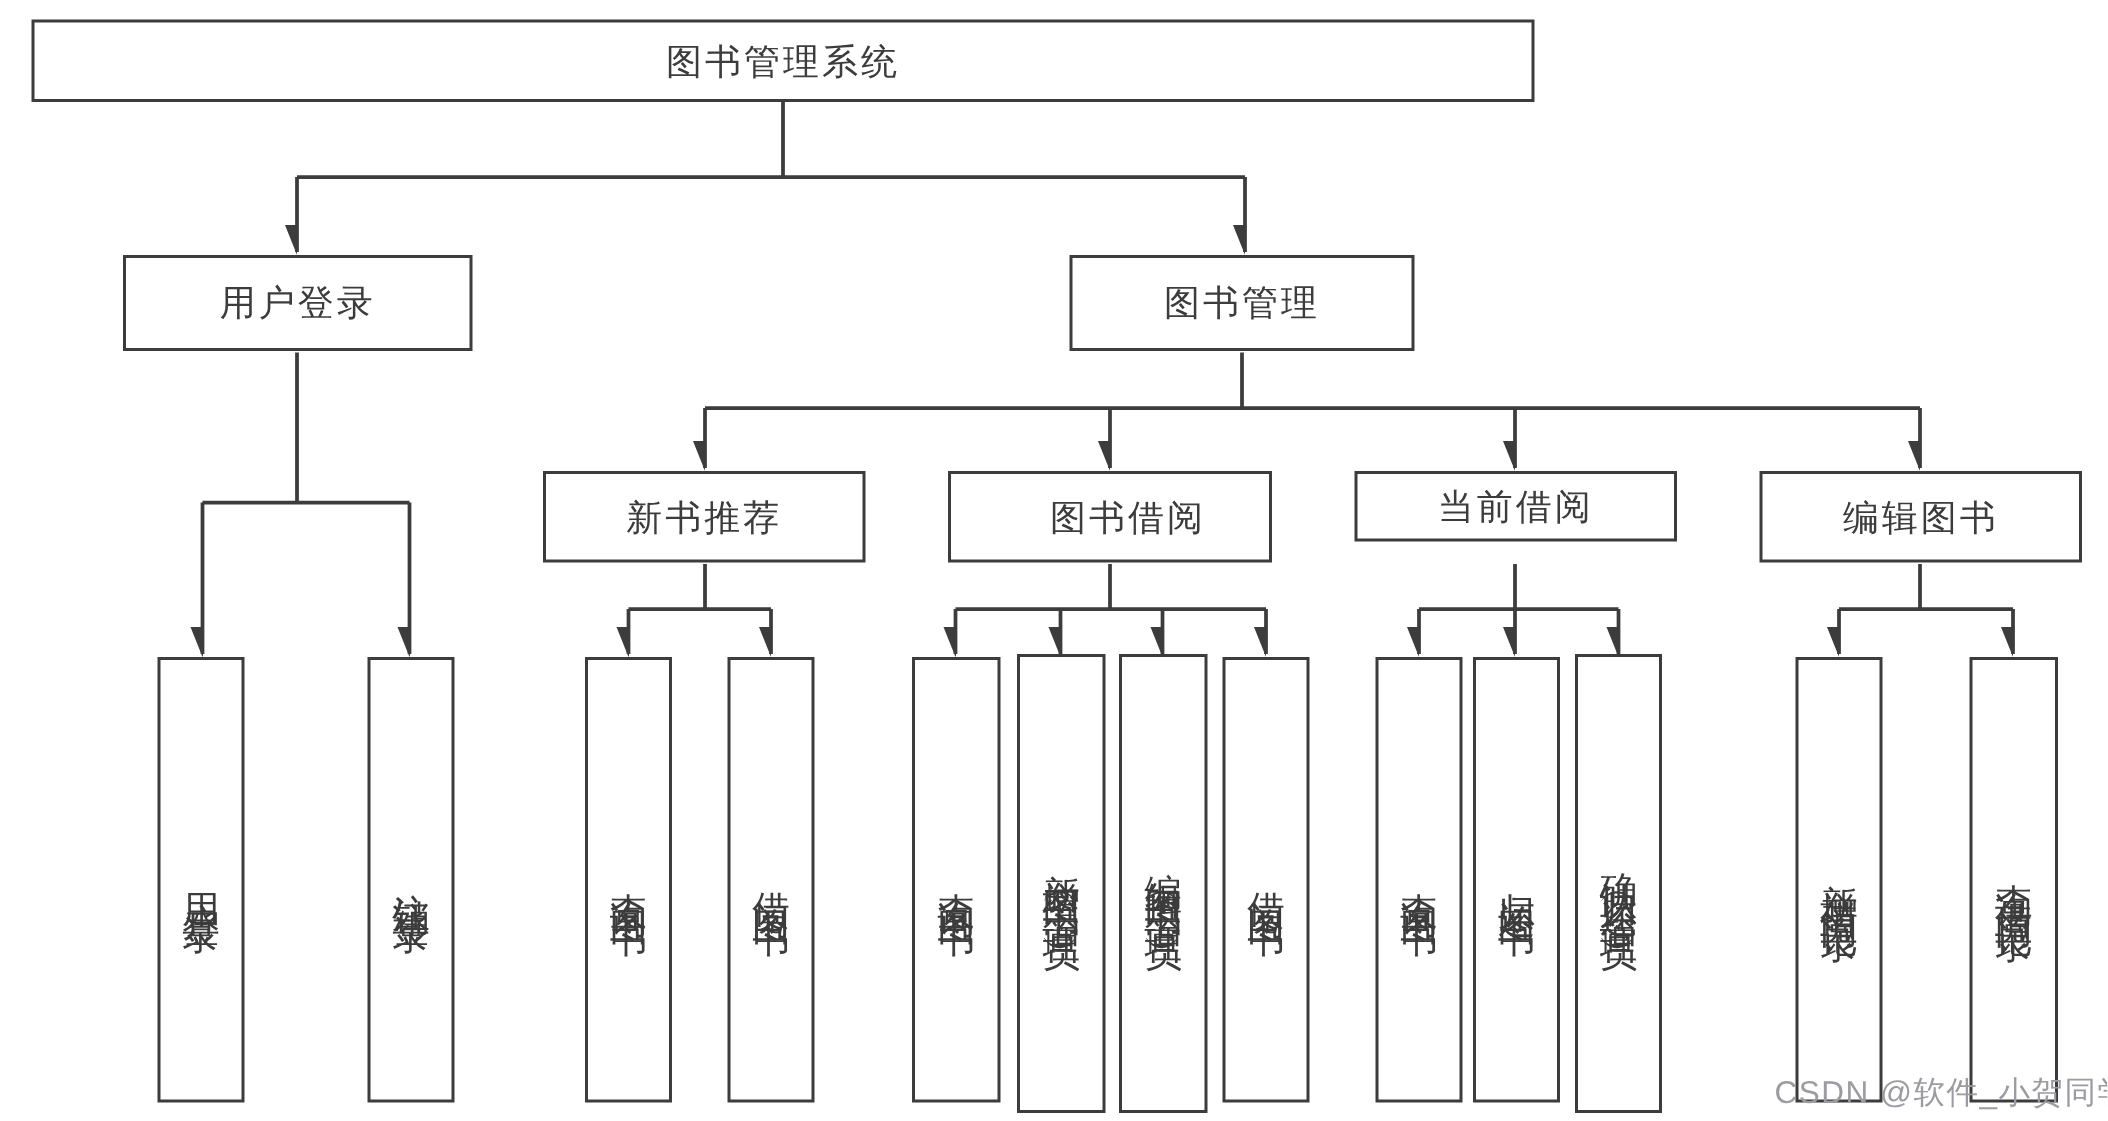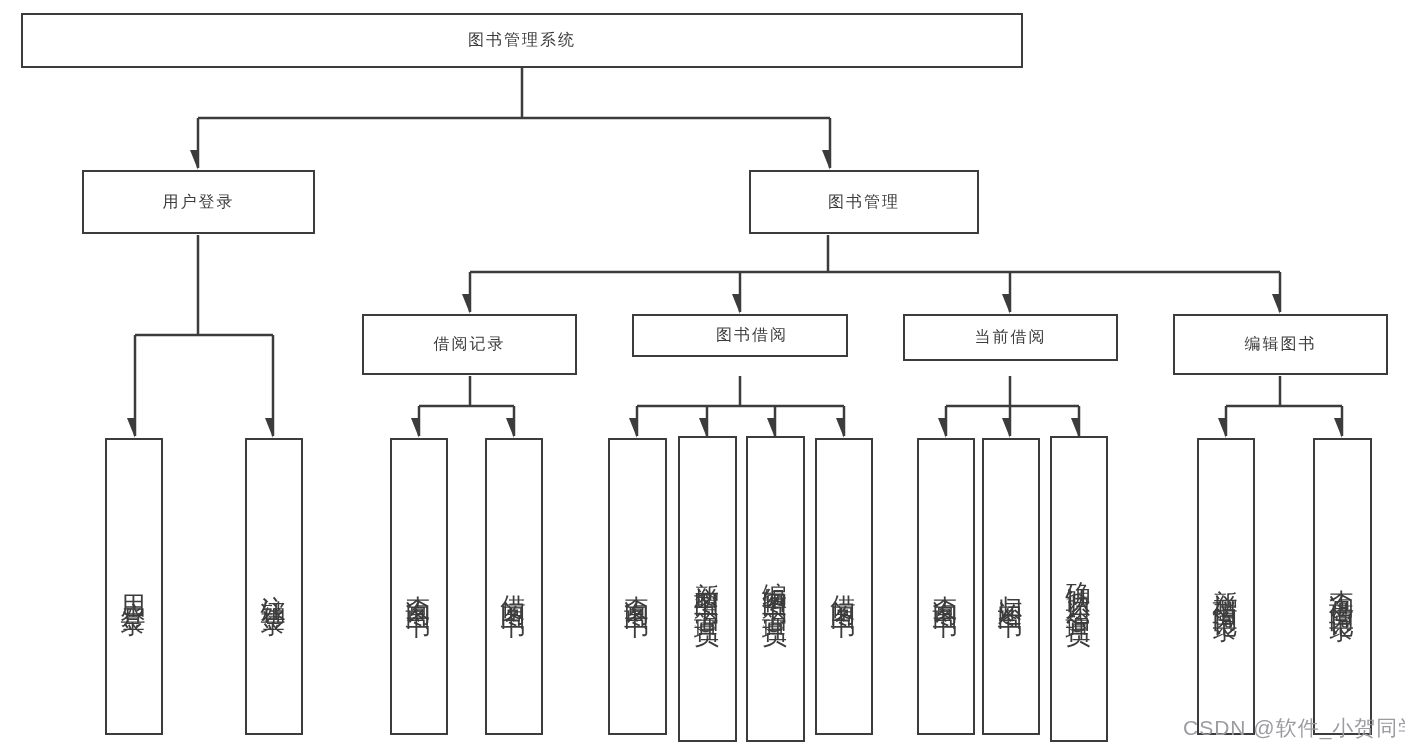--- a/index.html
+++ b/index.html
@@ -3,21 +3,21 @@
 <meta charset="utf-8">
 <style>
   html,body { margin:0; padding:0; background:#ffffff; }
   body { width:1405px; height:747px; font-family:"Liberation Sans", sans-serif; }
   .canvas { position:relative; width:1405px; height:747px; background:#ffffff; overflow:hidden; }
   svg.connectors { position:absolute; left:0; top:0; z-index:1; }
   .node {
     position:absolute; box-sizing:border-box; background:#ffffff;
     border:2px solid #3c3c3c; color:#3c3c3c;
     display:flex; align-items:center; justify-content:center;
-    font-size:16px; letter-spacing:2px; z-index:2; white-space:nowrap;
+    font-size:24px; letter-spacing:2px; z-index:2; white-space:nowrap;
   }
   .node.vertical {
     writing-mode:vertical-rl; text-orientation:mixed;
     font-size:25px; letter-spacing:6px; white-space:normal;
   }
   .watermark {
     position:absolute; left:1183px; top:714px; z-index:5;
     font-size:21px; color:#9b9ba2; letter-spacing:1px; white-space:nowrap;
   }
 </style>
@@ -65,24 +65,24 @@
 
       <path d="M1280,376 V406 M1226,406 H1342"></path>
       <line x1="1226" y1="406" x2="1226" y2="436" marker-end="url(#ah)"></line>
       <line x1="1342" y1="406" x2="1342" y2="436" marker-end="url(#ah)"></line>
     </g>
   </svg>
 
   <div class="node" style="left:21px; top:13px; width:1002px; height:55px;">图书管理系统</div>
 
   <div class="node" style="left:82px; top:170px; width:233px; height:64px;">用户登录</div>
-  <div class="node" style="left:713px; top:170px; width:230px; height:64px;margin-left:36px;">图书管理</div>
+  <div class="node" style="left:713px; top:170px; width:230px; height:64px;">图书管理</div>
 
-  <div class="node" style="left:362px; top:314px; width:215px; height:61px;">借阅记录</div>
-  <div class="node" style="left:632px; top:314px; width:216px; height:43px;padding-left:24px;">图书借阅</div>
+  <div class="node" style="left:362px; top:314px; width:215px; height:61px;">新书推荐</div>
+  <div class="node" style="left:632px; top:314px; width:216px; height:61px;padding-left:24px;">图书借阅</div>
   <div class="node" style="left:903px; top:314px; width:215px; height:47px;">当前借阅</div>
   <div class="node" style="left:1173px; top:314px; width:215px; height:61px;">编辑图书</div>
 
   <div class="node vertical" style="left:105px; top:438px; width:58px; height:297px;">用户登录</div>
   <div class="node vertical" style="left:245px; top:438px; width:58px; height:297px;">注销登录</div>
 
   <div class="node vertical" style="left:390px; top:438px; width:58px; height:297px;">查询图书</div>
   <div class="node vertical" style="left:485px; top:438px; width:58px; height:297px;">借阅图书</div>
 
   <div class="node vertical" style="left:608px; top:438px; width:59px; height:297px;">查询图书</div>

